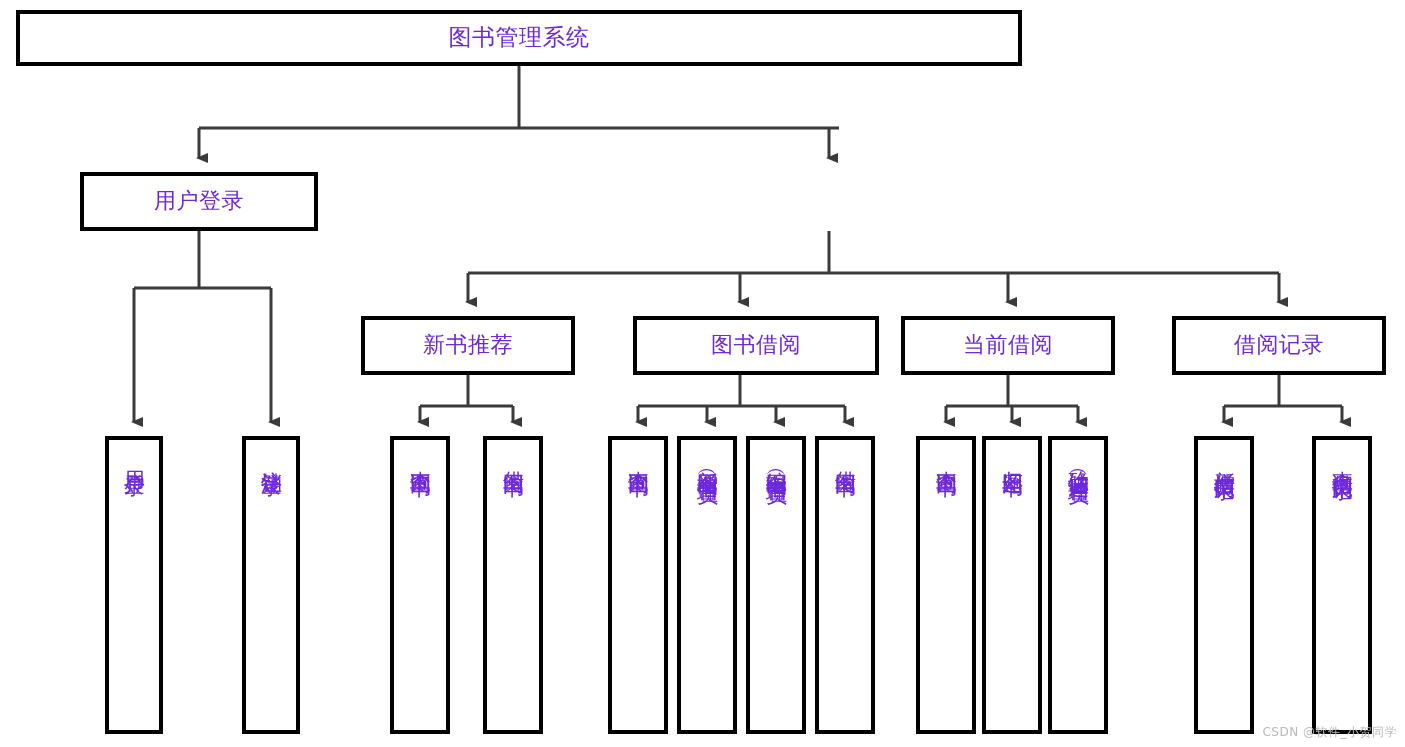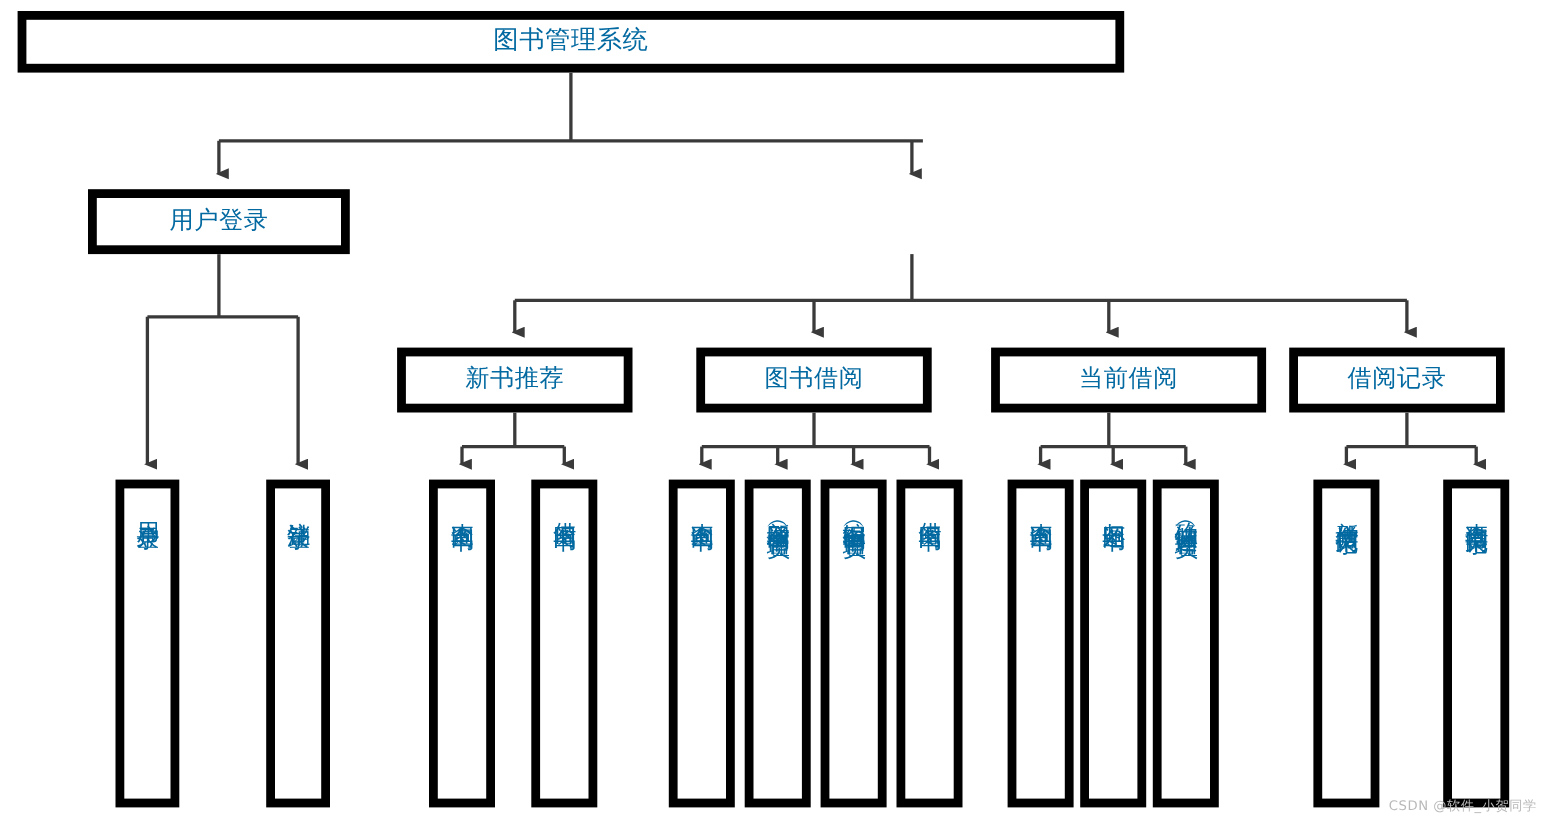--- a/index.html
+++ b/index.html
@@ -22,25 +22,25 @@
     left: 0;
     top: 0;
     width: 1405px;
     height: 747px;
     pointer-events: none;
   }
   .node {
     position: absolute;
     box-sizing: border-box;
     background: #ffffff;
-    border: 8px solid #000000;
+    border: 4px solid #000000;
     display: flex;
     align-items: center;
     justify-content: center;
-    color: #0369a1;
+    color: #6d28d9;
     text-align: center;
   }
   .node .lbl {
     display: block;
     line-height: 1.28;
     letter-spacing: 0.5px;
   }
   
   .node.horiz .lbl {
     font-size: 22px;
@@ -132,27 +132,27 @@
     <span class="lbl">图书管理系统</span>
   </div>
 
   <div class="node horiz" style="left:80px; top:172px; width:238px; height:59px;">
     <span class="lbl">用户登录</span>
   </div>
 
   <div class="node horiz" style="left:361px; top:316px; width:214px; height:59px;justify-content:center;">
     <span class="lbl">新书推荐</span>
   </div>
-  <div class="node horiz" style="left:633px; top:316px; width:214px; height:59px;">
+  <div class="node horiz" style="left:633px; top:316px; width:246px; height:59px;">
     <span class="lbl">图书借阅</span>
   </div>
-  <div class="node horiz" style="left:901px; top:316px; width:250px; height:59px;">
+  <div class="node horiz" style="left:901px; top:316px; width:214px; height:59px;">
     <span class="lbl">当前借阅</span>
   </div>
-  <div class="node horiz" style="left:1172px; top:316px; width:196px; height:59px;">
+  <div class="node horiz" style="left:1172px; top:316px; width:214px; height:59px;font-family:Liberation Serif, serif;">
     <span class="lbl">借阅记录</span>
   </div>
 
   <div class="node leaf" style="left:105px; top:436px; width:58px; height:298px;">
     <span class="lbl">用户登录</span>
   </div>
   <div class="node leaf" style="left:242px; top:436px; width:58px; height:298px;">
     <span class="lbl">注销登录</span>
   </div>
 

